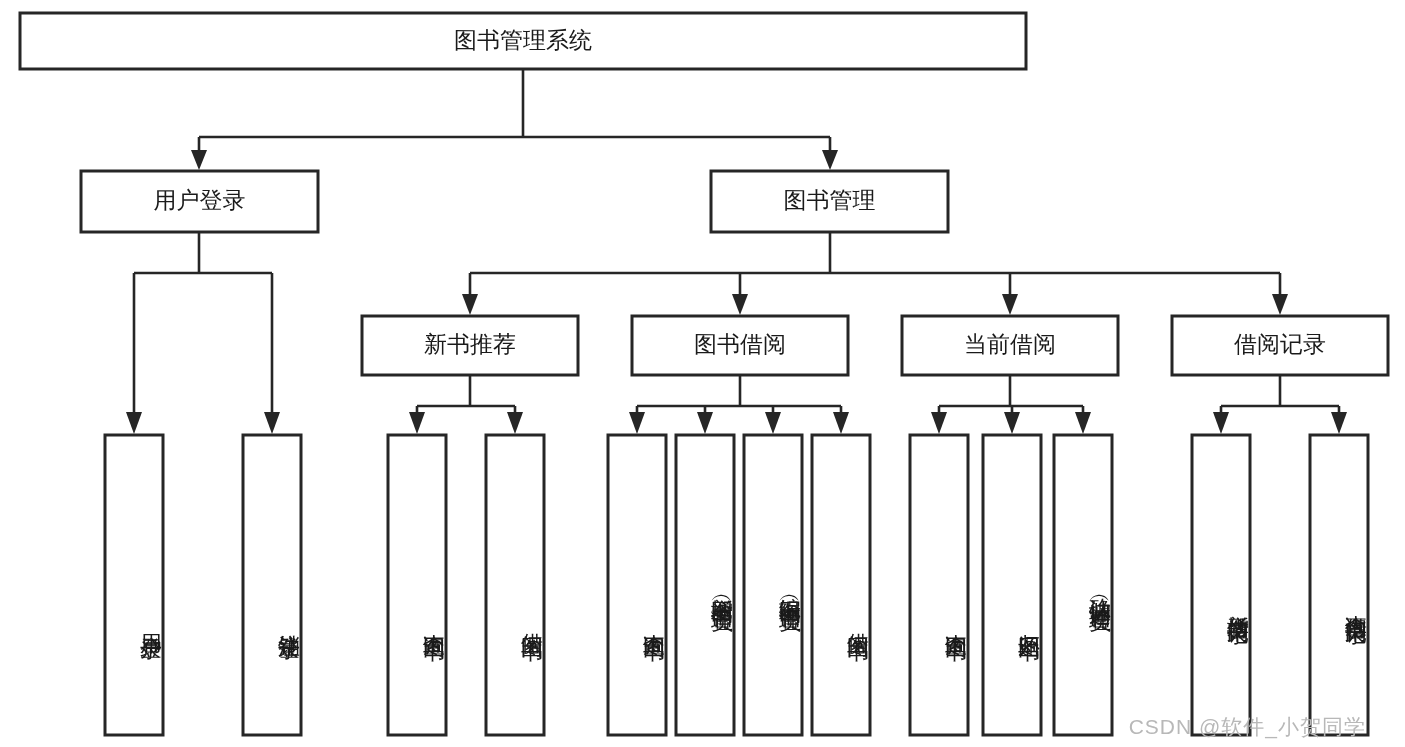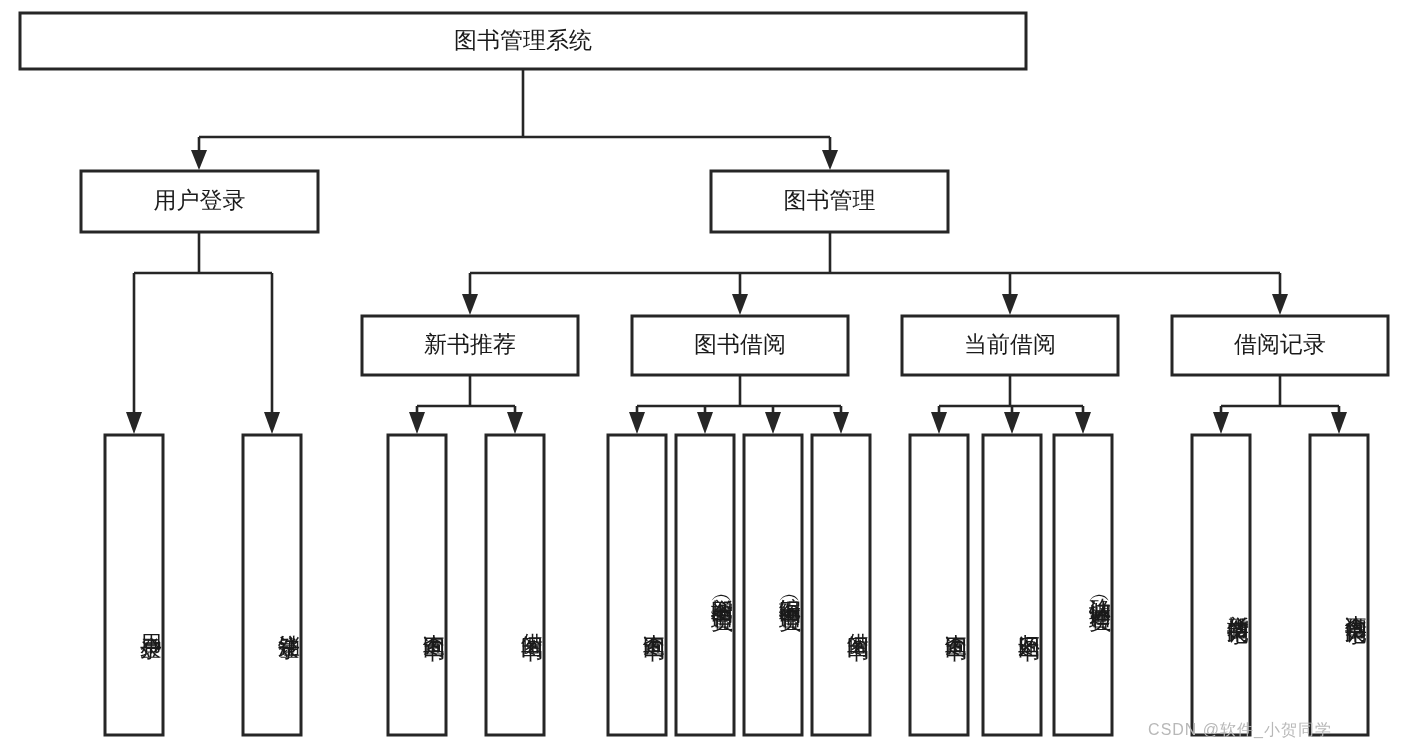--- a/index.html
+++ b/index.html
@@ -11,20 +11,21 @@
     width: 1405px;
     height: 747px;
     font-family: "Liberation Sans", "DejaVu Sans", sans-serif;
     overflow: hidden;
   }
   #diagram-root {
     position: relative;
     width: 1344px;
     height: 747px;
     background: #ffffff;
+    padding-left: 34px;
   }
   svg.flow {
     position: absolute;
     left: 0;
     top: 0;
     width: 1405px;
     height: 747px;
   }
   .node-rect {
     fill: #ffffff;
@@ -61,21 +62,21 @@
     align-items: flex-start;
     justify-content: center;
     white-space: nowrap;
     pointer-events: none;
   }
   .watermark {
     position: absolute;
     right: 12px;
     bottom: 6px;
     font-family: "Liberation Sans", "DejaVu Sans", sans-serif;
-    font-size: 16px;
+    font-size: 21px;
     color: #b8b8b8;
     letter-spacing: 1px;
     white-space: nowrap;
   }
 </style>
 </head>
 <body>
 
 <div id="diagram-root">
 

